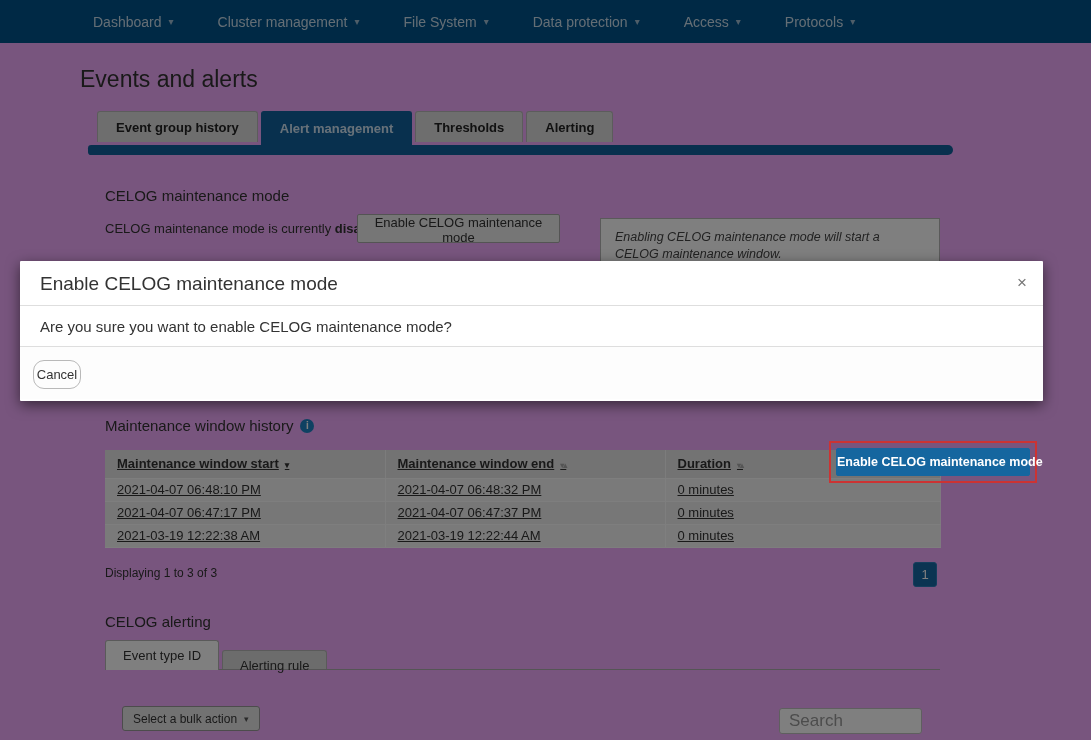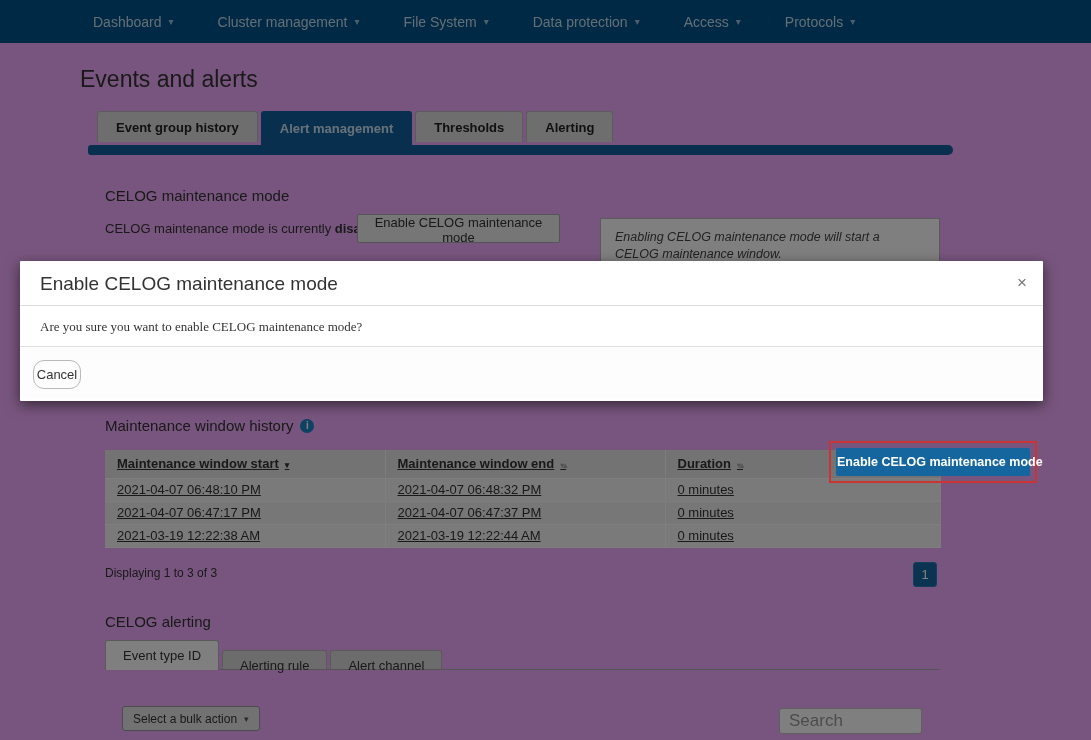--- a/index.html
+++ b/index.html
@@ -132,21 +132,21 @@
   .modal-title {
     position:absolute; left:20px; top:0; line-height:45px;
     font-size:19px; font-weight:400; color:#333;
   }
   .modal-close {
     position:absolute; right:16px; top:12px; font-size:17px; color:#777;
     cursor:pointer; line-height:20px;
   }
   .modal-body {
     height:41px; border-bottom:1px solid #dedede;
-    font-size:13px; color:#333; line-height:41px; padding-left:20px;font-family:Liberation Serif, serif;
+    font-size:15px; color:#333; line-height:41px; padding-left:20px;
   }
   .modal-footer { position:relative; height:52px; background:#fdfdfd; }
   .btn-cancel {
     position:absolute; left:13px; top:13px; width:48px; height:29px;
     background:#fdfdfd; border:1px solid #b9b9b9; border-radius:11px;
     font-size:13px; color:#333; font-family:inherit; cursor:pointer;
   }
   .annotation-box {
     position:absolute; left:809px; top:94px; width:208px; height:42px;
     border:2px solid #cc3333; pointer-events:none;
@@ -242,21 +242,20 @@
     </tbody>
   </table>
 
   <div class="hist-summary">Displaying 1 to 3 of 3</div>
   <div class="pager">1</div>
 
   <div class="section-heading al-heading">CELOG alerting</div>
   <div class="subtab-strip">
     <div class="subtab active">Event type ID</div>
     <div class="subtab">Alerting rule</div>
-    <div class="subtab">Alert channel</div>
   </div>
 
   <button class="bulk-btn">
     <span>Select a bulk action</span>
     <span class="caret">▾</span>
   </button>
   <input class="search-input" type="text" placeholder="Search" style="">
 
   <div class="overlay"></div>
 

